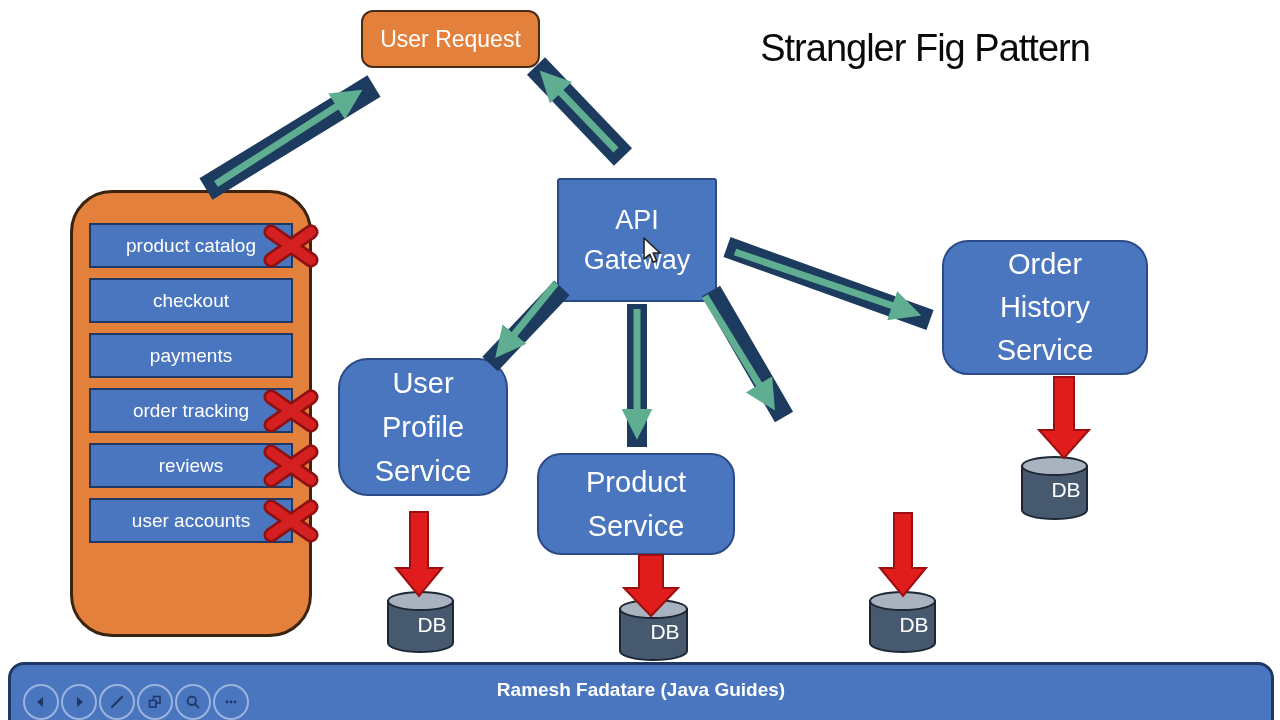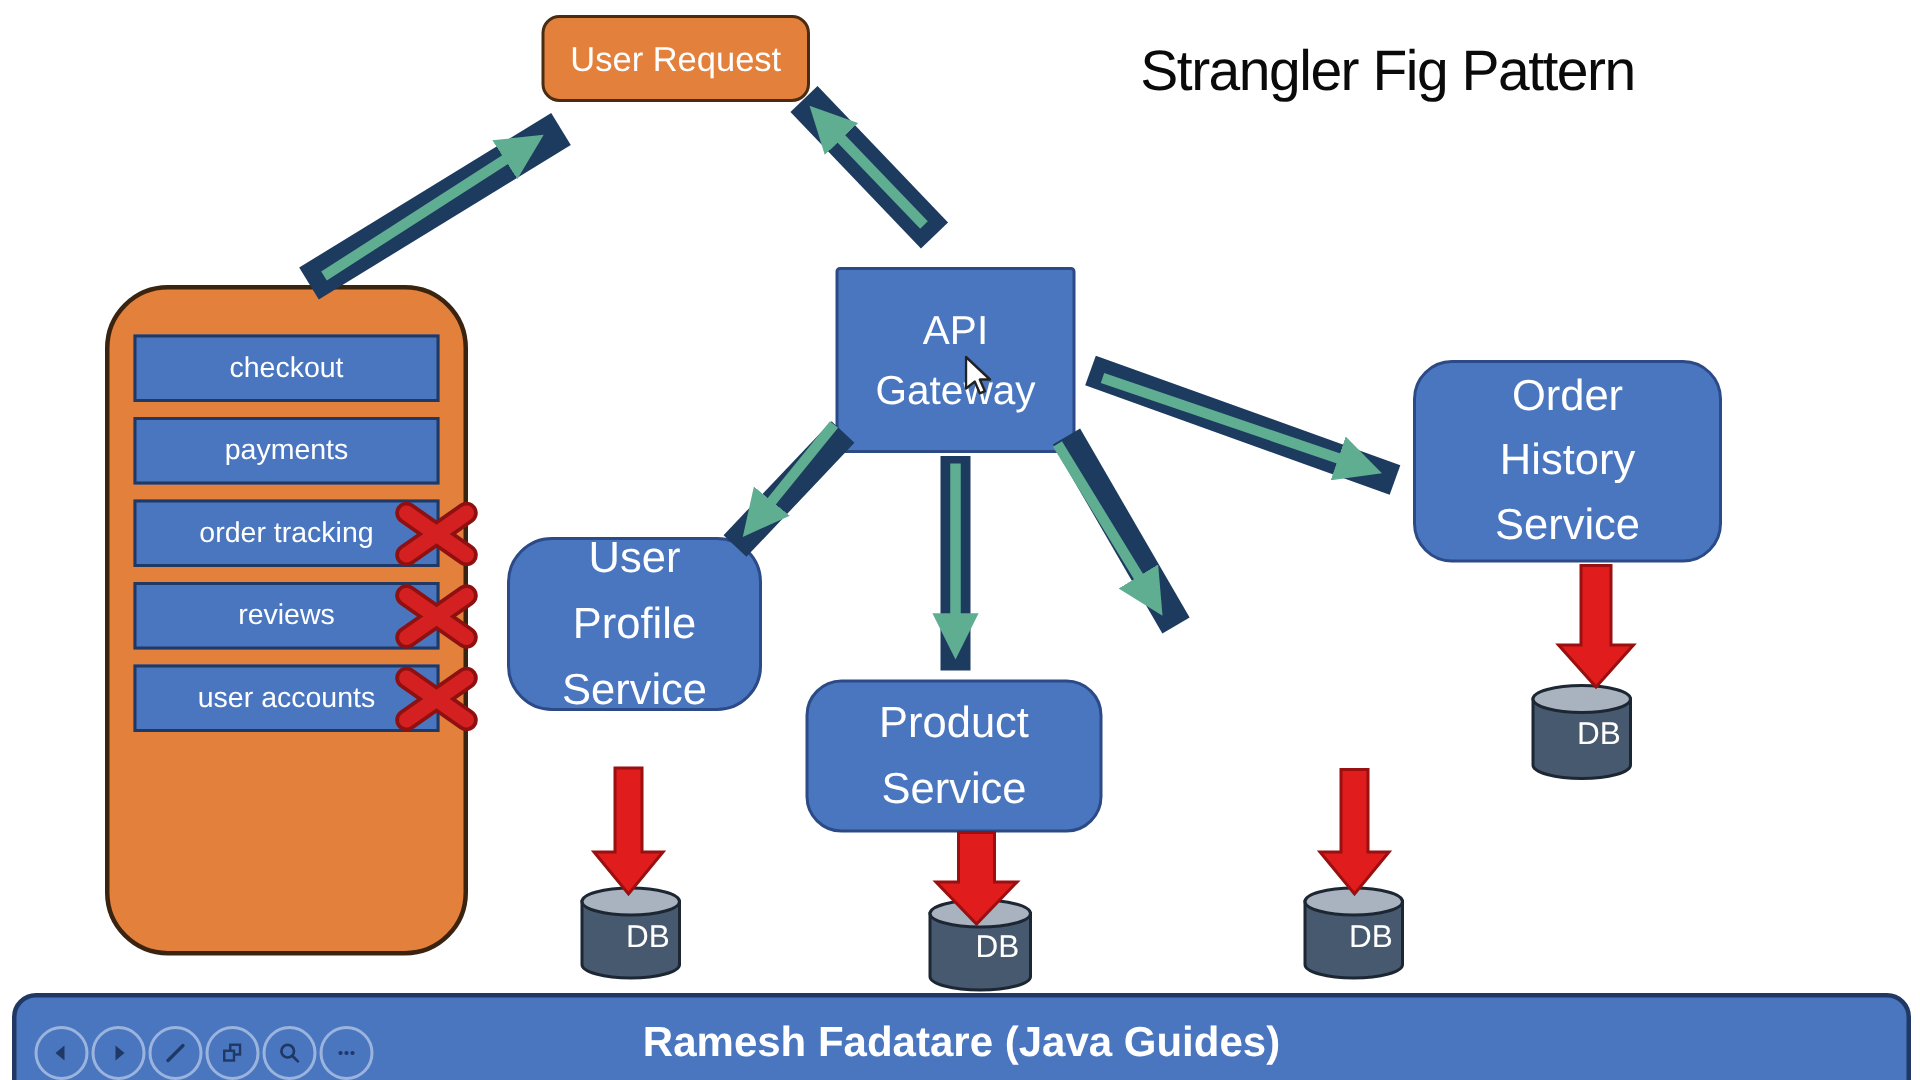--- a/index.html
+++ b/index.html
@@ -23,21 +23,21 @@
   .lbl{display:block;}
   
   .user-request{
     left:361px;top:10px;width:179px;height:58px;background:#e3813c;
     border:2px solid #4a2c12;border-radius:12px;font-size:23px;
   }
   
   .api-gateway{left:557px;top:178px;width:160px;height:124px;border-radius:3px;
     font-size:27px;line-height:40px;}
   .api-gateway .lbl{width:110px;}
-  .user-profile{left:338px;top:358px;width:170px;height:116px;font-size:29px;line-height:44px;border-radius:30px;text-align:center;}
+  .user-profile{left:338px;top:358px;width:170px;height:138px;font-size:29px;line-height:44px;border-radius:30px;text-align:center;}
   .user-profile .lbl{width:115px;}
   .product{left:537px;top:453px;width:198px;height:102px;font-size:29px;line-height:44px;border-radius:24px;}
   .product .lbl{width:150px;}
   .review{left:790px;top:410px;width:210px;height:102px;font-size:29px;line-height:44px;border-radius:24px;}
   .review .lbl{width:150px;}
   .order-history{left:942px;top:240px;width:206px;height:135px;font-size:29px;line-height:43px;border-radius:26px;}
   .order-history .lbl{width:120px;}
   
   .monolith{
     left:70px;top:190px;width:242px;height:447px;background:#e3813c;
@@ -55,21 +55,21 @@
   }
   
   .db-label{color:#fff;font-size:21px;text-align:center;width:88px;}
   
   .footer{
     left:8px;top:662px;width:1266px;height:64px;background:#4a76c0;
     border:3px solid #1f3864;border-radius:16px 16px 0 0;box-sizing:border-box;
   }
   .footer-credit{
     position:absolute;left:0;right:0;top:14px;text-align:center;
-    color:#fff;font-weight:bold;font-size:28px;
+    color:#fff;font-weight:bold;font-size:19px;
   }
   .controls{
     position:absolute;left:12px;top:19px;display:flex;gap:2px;
   }
   .ctl{
     width:36px;height:36px;border-radius:50%;
     border:2px solid rgba(235,242,252,0.5);box-sizing:border-box;
     display:inline-flex;align-items:center;justify-content:center;
   }
   .ctl svg{display:block;}
@@ -81,20 +81,29 @@
 <div class="stage">
 
   <div class="abs title">Strangler Fig Pattern</div>
 
   <div class="box user-request">
     <span class="lbl">User Request</span>
   </div>
 
   <div class="abs monolith">
     <div id="monolith-rows">
+        <div class="module">
+          <span>product catalog</span>
+          <svg class="x-mark" viewBox="0 0 56 46">
+            <line x1="8" y1="9" x2="48" y2="37" stroke="#8f1010" stroke-width="15" stroke-linecap="round"></line>
+            <line x1="48" y1="9" x2="8" y2="37" stroke="#8f1010" stroke-width="15" stroke-linecap="round"></line>
+            <line x1="8" y1="9" x2="48" y2="37" stroke="#d42020" stroke-width="10" stroke-linecap="round"></line>
+            <line x1="48" y1="9" x2="8" y2="37" stroke="#d42020" stroke-width="10" stroke-linecap="round"></line>
+          </svg>
+        </div>
         <div class="module">
           <span>checkout</span>
         </div>
         <div class="module">
           <span>payments</span>
         </div>
         <div class="module">
           <span>order tracking</span>
           <svg class="x-mark" viewBox="0 0 56 46">
             <line x1="8" y1="9" x2="48" y2="37" stroke="#8f1010" stroke-width="15" stroke-linecap="round"></line>

